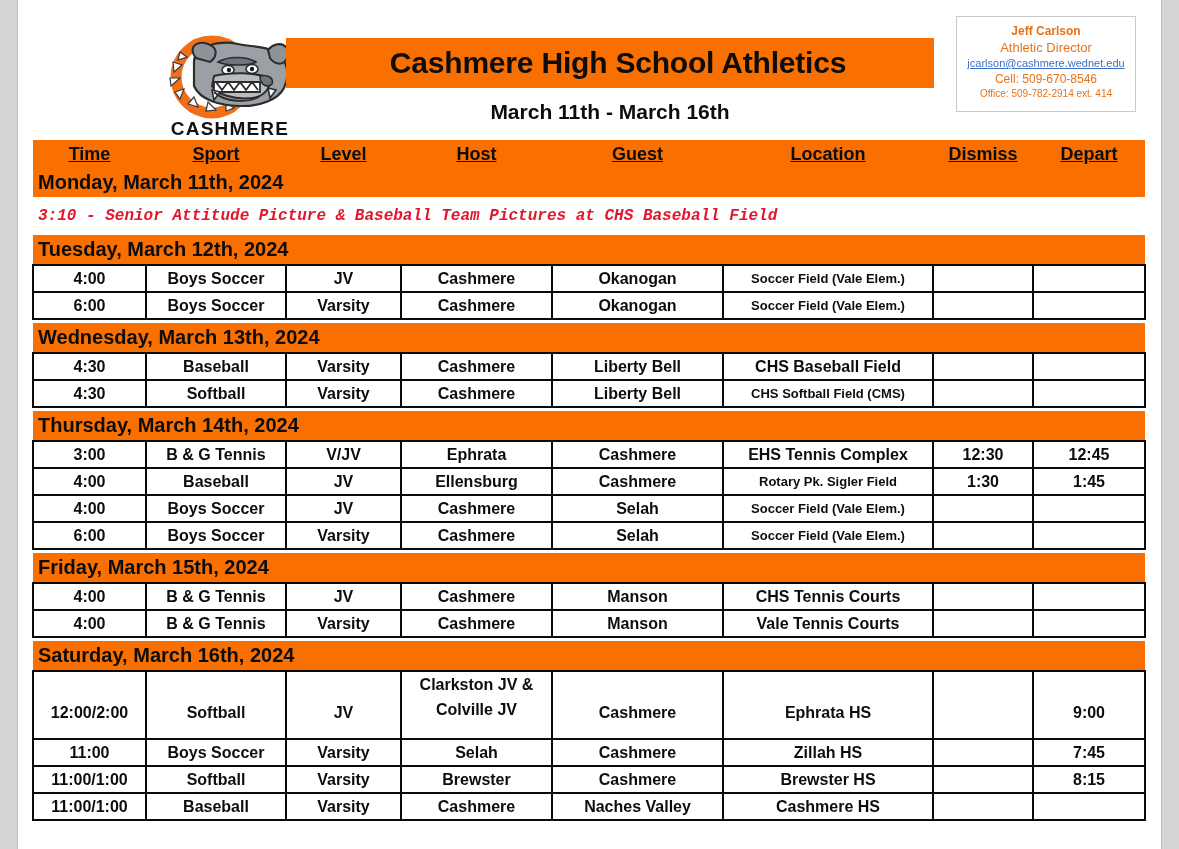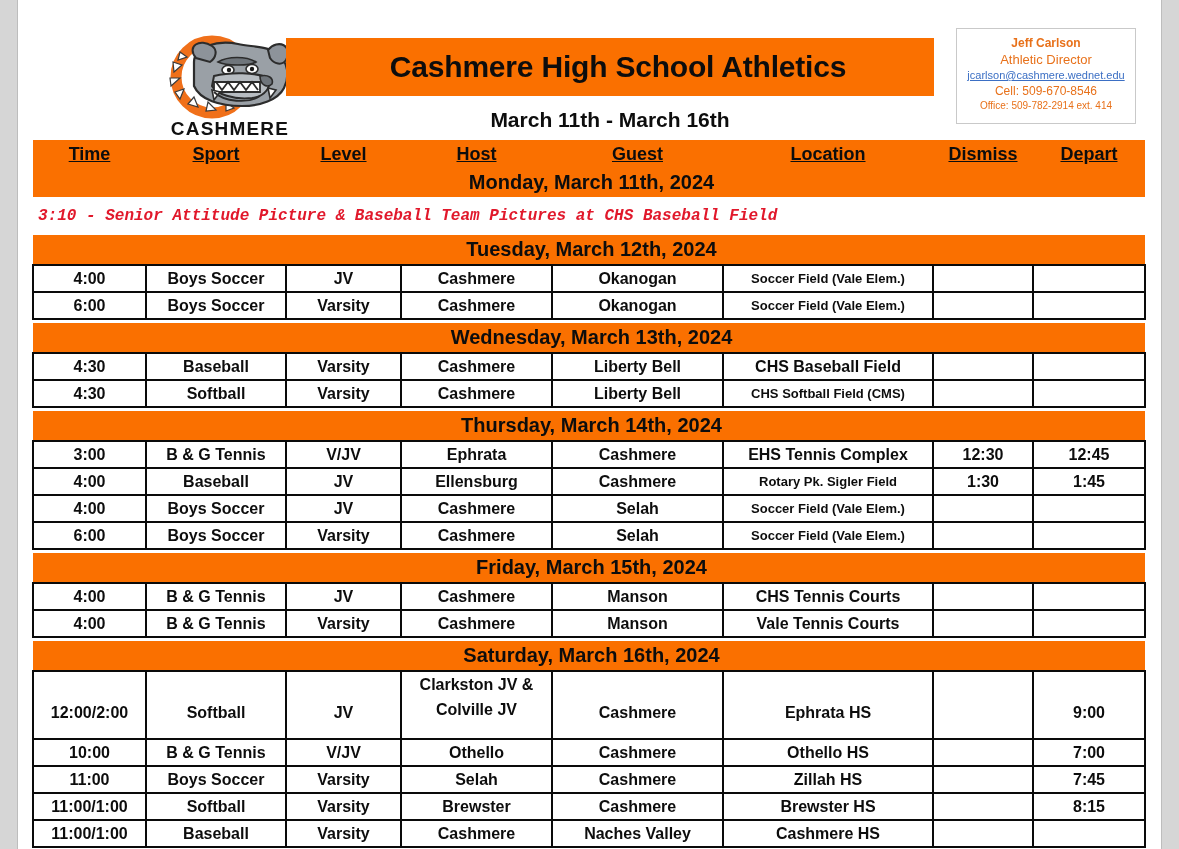--- a/index.html
+++ b/index.html
@@ -59,42 +59,42 @@
     color: #111111;
     font-family: "Liberation Sans", sans-serif;
   }
   .title-wrap {
     position: absolute;
     left: 268px; top: 38px;
     width: 648px;
   }
   .title-banner {
     background: #FA7000;
-    height: 58px;
+    height: 50px;
     display: flex;
     align-items: center;
     justify-content: center;
     padding-left: 16px;
   }
   .title-banner .t {
     font-size: 30px;
     font-weight: bold;
     color: #0d0d0d;
     letter-spacing: -0.2px;
   }
   .subtitle {
     margin-top: 12px;
     text-align: center;
     font-size: 21px;
     font-weight: bold;
     color: #0d0d0d;
   }
   .contact {
     position: absolute;
-    left: 938px; top: 28px;
+    left: 938px; top: 16px;
     width: 180px; height: 96px;
     border: 1px solid #c9c9c9;
     background: #ffffff;
     text-align: center;
     padding-top: 7px;
   }
   .contact .name {
     font-size: 12px; font-weight: bold; color: #E8711A;
     line-height: 15px;
   }
@@ -145,21 +145,21 @@
 
   
   .dayrow td {
     background: #FA7000;
     height: 30px;
     font-size: 20px;
     font-weight: bold;
     color: #0d0d0d;
     padding-left: 5px;
     vertical-align: middle;
-    text-align: center;
+    text-align: left;
   }
   .dayrow.first td { height: 29px; }
 
   
   .noterow td {
     background: #ffffff;
     height: 38px;
     padding-left: 5px;
     font-size: 16px;
     font-weight: bold;
@@ -429,30 +429,20 @@
             <td>12:00/2:00</td>
             <td>Softball</td>
             <td>JV</td>
             <td class="wrapcell">Clarkston JV &amp; Colville JV</td>
             <td>Cashmere</td>
             <td>Ephrata HS</td>
             <td></td>
             <td>9:00</td>
           </tr>
           <tr class="game">
-            <td>10:00</td>
-            <td>B &amp; G Tennis</td>
-            <td>V/JV</td>
-            <td>Othello</td>
-            <td>Cashmere</td>
-            <td>Othello HS</td>
-            <td></td>
-            <td>7:00</td>
-          </tr>
-          <tr class="game">
             <td>11:00</td>
             <td>Boys Soccer</td>
             <td>Varsity</td>
             <td>Selah</td>
             <td>Cashmere</td>
             <td>Zillah HS</td>
             <td></td>
             <td>7:45</td>
           </tr>
           <tr class="game">

